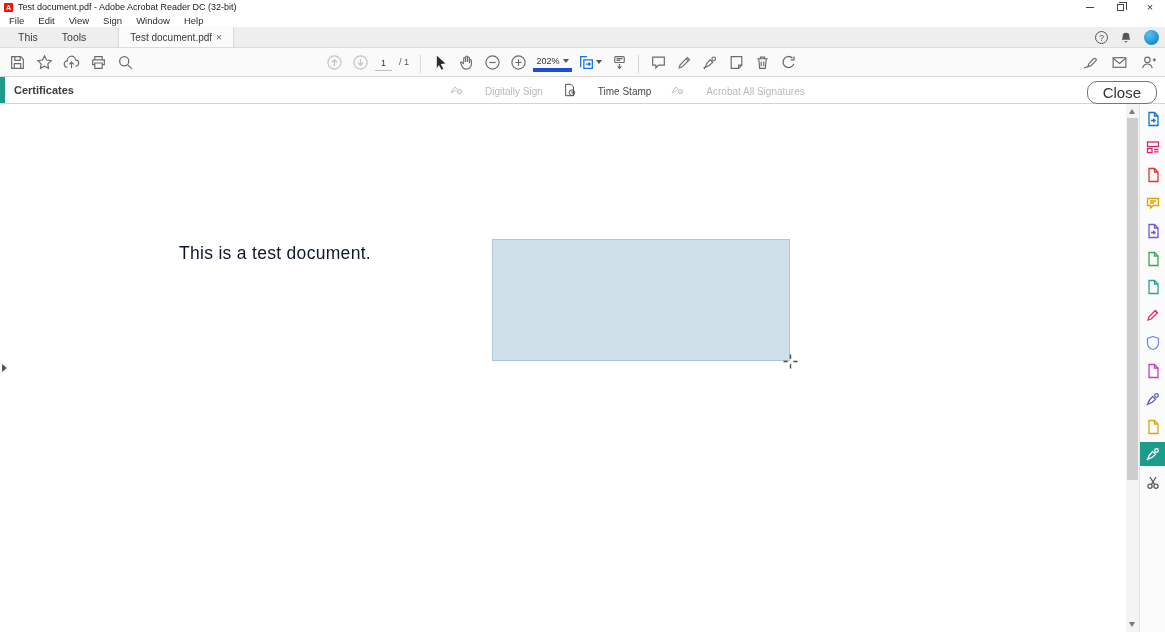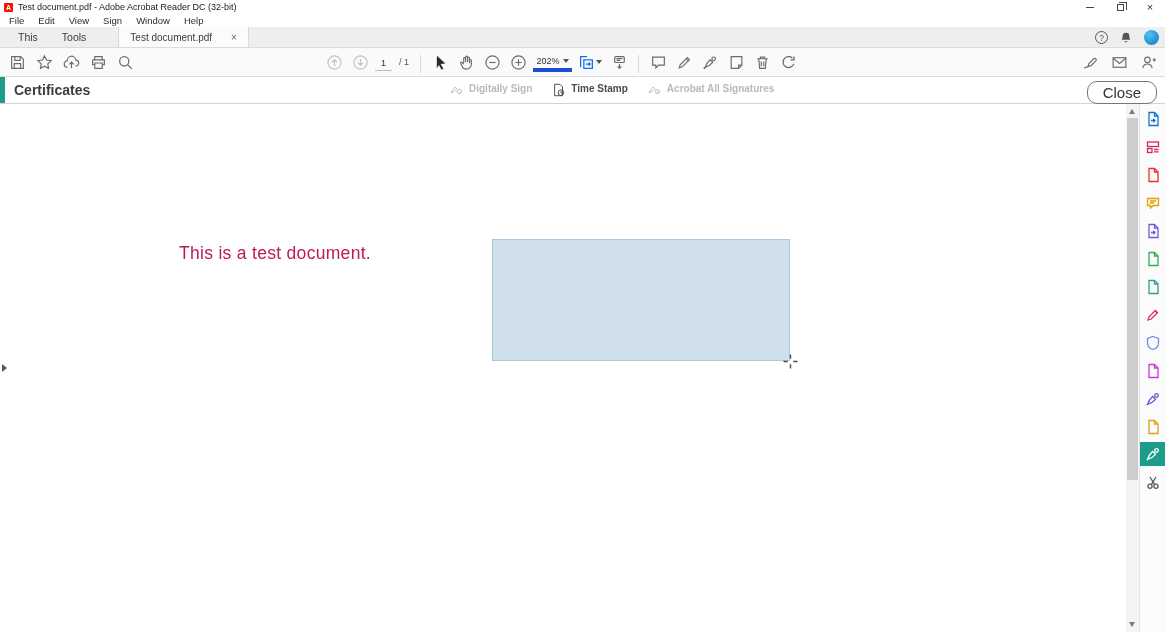--- a/index.html
+++ b/index.html
@@ -20,21 +20,21 @@
   
   .menubar { height:13px; display:flex; align-items:center; background:#fff; font-size:9.5px; color:#2b2b2b; padding-left:2px; }
   .menu-item { padding:0 7px; }
 
   
   .tabbar { height:21px; background:#eeeeee; display:flex; align-items:stretch; position:relative;
     border-bottom:1px solid #dcdcdc; font-size:10.5px; color:#3b3b3b; }
   .tab { display:flex; align-items:center; padding:0 12px; }
   .tab-home { margin-left:6px; }
   .doc-tab { margin-left:20px; background:#fbfbfb; border-left:1px solid #d9d9d9; border-right:1px solid #d9d9d9;
-    display:flex; align-items:center; gap:19px; padding:0 11px; font-size:10px; }
+    display:flex; align-items:center; gap:4px; padding:0 11px; font-size:10px; }
   .doc-tab-close { color:#666; font-size:10px; }
   .tabbar-right { position:absolute; right:6px; top:0; height:21px; display:flex; align-items:center; gap:11px; }
   .help-circle { width:13px; height:13px; border:1px solid #555; border-radius:50%; color:#555;
     font-size:8.5px; display:flex; align-items:center; justify-content:center; }
   .bell { color:#555; }
   .avatar { width:15px; height:15px; border-radius:50%;
     background:radial-gradient(circle at 35% 30%, #56c2f0, #1d8fd0 70%, #15689c); }
 
   
   .toolbar { height:29px; background:#fafafa; border-bottom:1px solid #dadada; position:relative; }
@@ -49,32 +49,32 @@
     font-size:9px; text-align:center; color:#333; font-family:"Liberation Sans",sans-serif; margin-top:2px; }
   .page-total { font-size:9px; color:#555; padding:0 3px; }
   .zoom-ctl { display:flex; align-items:center; gap:3px; border-bottom:4px solid #1d4ed8; height:17px; margin-top:2px; padding:0 3px; }
   .zoom-val { font-size:9px; color:#333; min-width:24px; text-align:center; }
   .caret-down { width:0; height:0; border-left:3px solid transparent; border-right:3px solid transparent; border-top:4px solid #555; }
   .caret-sm { width:0; height:0; border-left:3px solid transparent; border-right:3px solid transparent; border-top:4px solid #555; margin-left:1px; }
 
   
   .certbar { height:27px; background:#ffffff; border-bottom:1px solid #d4d4d4; position:relative; display:flex; align-items:center; }
   .certbar-accent { position:absolute; left:0; top:0; bottom:0; width:5px; background:#1d9b8b; }
-  .certbar-title { margin-left:14px; font-size:14px; font-weight:bold; color:#3c3c3c; }
+  .certbar-title { margin-left:14px; font-size:11px; font-weight:bold; color:#3c3c3c; }
   .cert-actions { position:absolute; left:450px; top:0; height:26px; display:flex; align-items:center; gap:20px; font-size:10px; }
-  .cert-action { display:flex; align-items:flex-start; gap:5px; color:#4a4a4a;font-weight:bold; }
+  .cert-action { display:flex; align-items:flex-end; gap:21px; color:#4a4a4a; }
   .cert-action.disabled { color:#b9b9b9; }
   .close-btn { position:absolute; right:8px; top:4px; padding:2px 15px; border:1px solid #767676; border-radius:10px;
     font-size:15px; color:#333; background:#fff; }
 
   
   .main { position:relative; height:528px; background:#fff; overflow:hidden; }
   .panel-toggle { position:absolute; left:2px; top:260px; width:0; height:0;
     border-top:4px solid transparent; border-bottom:4px solid transparent; border-left:5px solid #555; }
-  .doc-text { position:absolute; left:179px; top:139px; font-size:17.5px; color:#be185d; letter-spacing:0.3px; }
+  .doc-text { position:absolute; left:179px; top:139px; font-size:17.5px; color:#0f172a; letter-spacing:0.3px; }
   .sel-rect { position:absolute; background:#cfe0ea; border:1px solid #aac8da; }
   .crosshair { position:absolute; color:#4a4a4a; }
 
   
   .scrollbar { position:absolute; right:26px; top:0; width:13px; height:528px; background:#f4f4f4; }
   .sb-arrow { position:absolute; left:3px; width:0; height:0; border-left:3.5px solid transparent; border-right:3.5px solid transparent; }
   .sb-up { top:5px; border-bottom:5px solid #7a7a7a; }
   .sb-down { bottom:5px; border-top:5px solid #7a7a7a; }
   .sb-thumb { position:absolute; left:1px; top:14px; width:11px; height:362px; background:#cdcdcd; }
 

